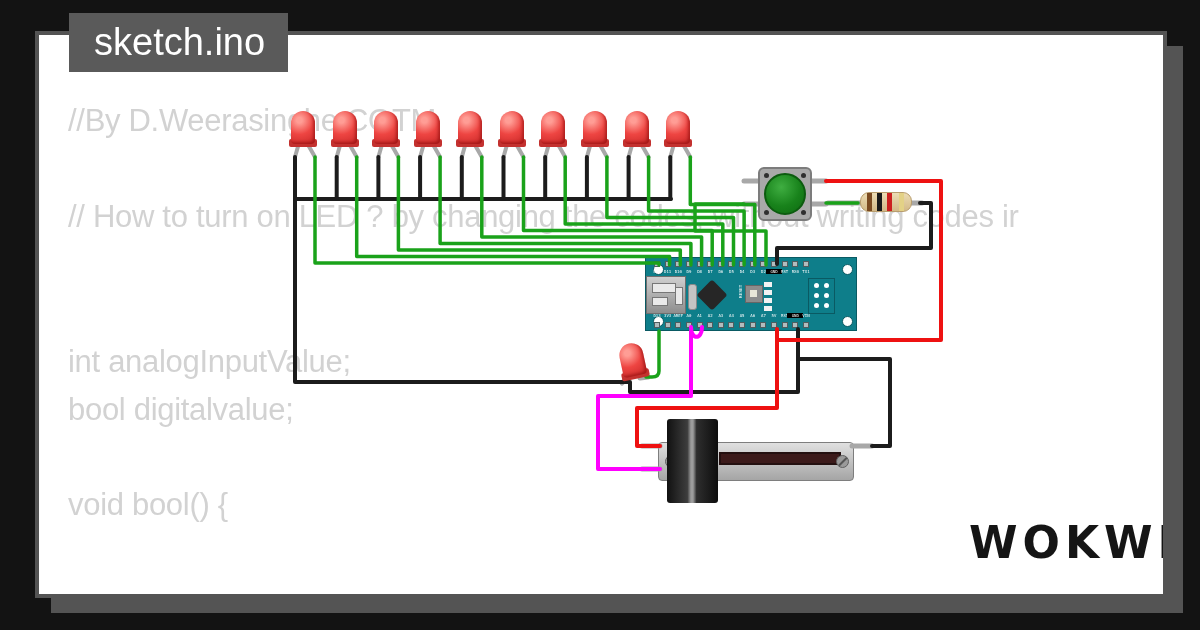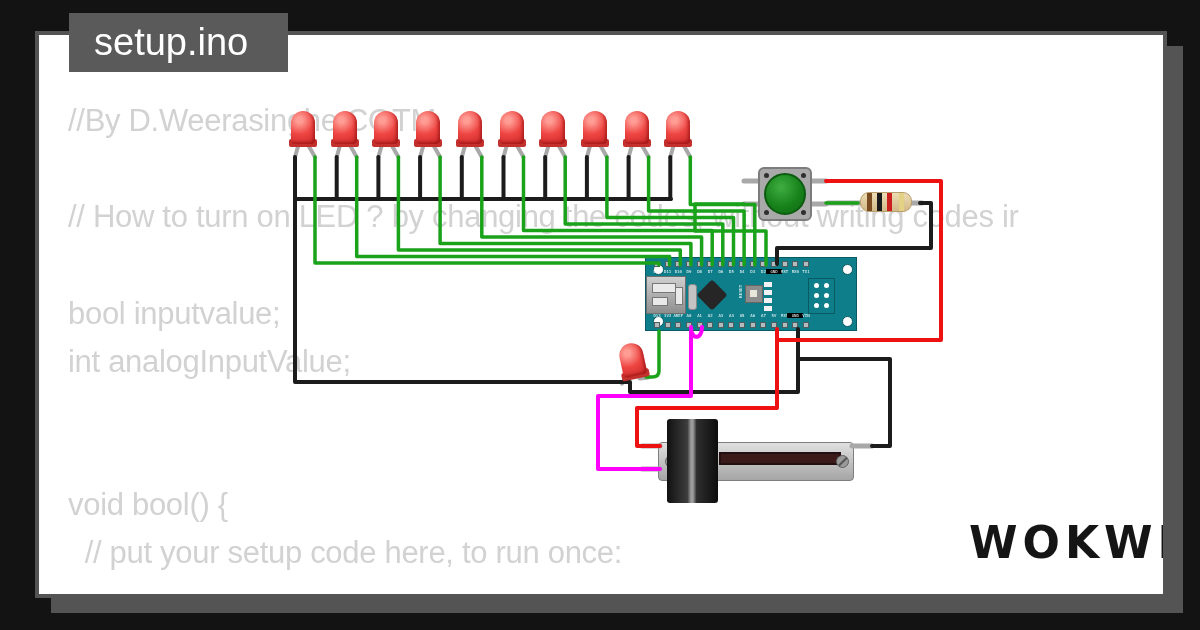--- a/index.html
+++ b/index.html
@@ -63,30 +63,29 @@
   .screw i{position:absolute;left:5px;top:0px;width:1.5px;height:11px;background:#555;display:block;transform:rotate(45deg);}
   .pot-knob{position:absolute;left:628px;top:384px;width:51px;height:84px;border-radius:3px;
             background:linear-gradient(90deg,#111 0%,#3d3d3d 40%,#9c9c9c 47%,#9c9c9c 51%,#2e2e2e 58%,#0d0d0d 100%);}
   
   .logo{position:absolute;left:930px;top:482px;font-size:44px;font-weight:bold;color:#151515;
         letter-spacing:5px;font-family:"DejaVu Sans",sans-serif;z-index:2;}
 </style>
 </head>
 <body>
 
-<div class="title-box">setup.ino</div>
+<div class="title-box">sketch.ino</div>
 
 <div class="card">
   <div class="code-layer">
       <div class="code-line" style="top: 68px;">//By D.Weerasinghe COTM</div>
       <div class="code-line" style="top: 164px;">// How to turn on LED ? by changing the codes, without writing codes ir</div>
-      <div class="code-line" style="top: 261px;">bool inputvalue;</div>
       <div class="code-line" style="top: 309px;">int analogInputValue;</div>
+      <div class="code-line" style="top: 357px;">bool digitalvalue;</div>
       <div class="code-line" style="top: 452px;">void bool() {</div>
-      <div class="code-line" style="top: 500px;">  // put your setup code here, to run once:</div>
     </div>
 
   <div class="comp-layer">
 
     <div class="nano">
       <div class="hole" style="left:7px;top:6px;"></div>
       <div class="hole" style="left:196px;top:6px;"></div>
       <div class="hole" style="left:7px;top:58px;"></div>
       <div class="hole" style="left:196px;top:58px;"></div>
       <div class="usb">

